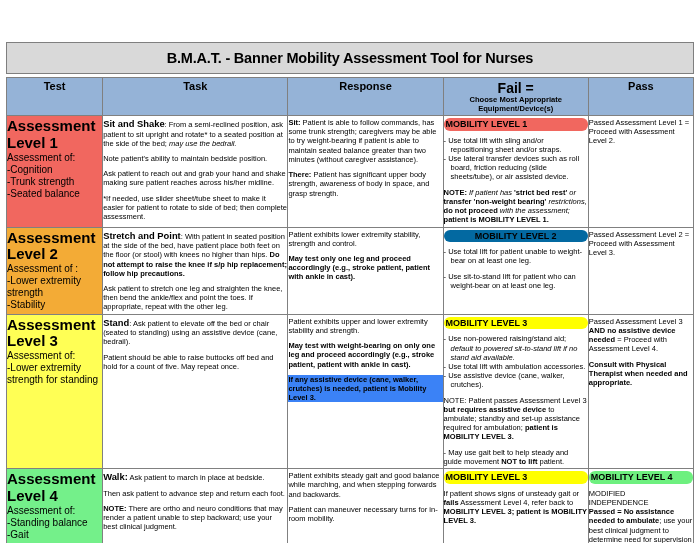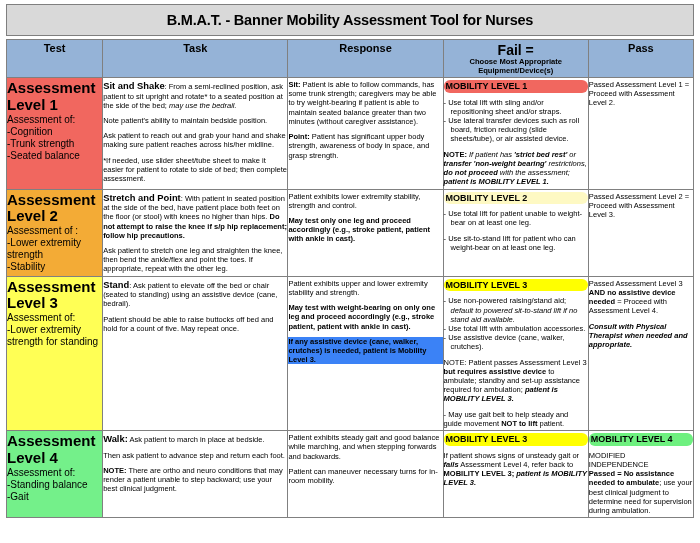--- a/index.html
+++ b/index.html
@@ -13,20 +13,21 @@
     font-family: "Liberation Sans", sans-serif;
     color: #000;
     overflow: hidden;
   }
   .page {
     width: 700px;
     height: 462px;
     box-sizing: border-box;
     padding: 4px 6px 0 6px;
     position: relative;
+    margin-top: 38px;
   }
   
   .title-bar {
     border: 1px solid #7f7f7f;
     background: #d9d9d9;
     height: 30px;
     display: flex;
     align-items: center;
     justify-content: center;
     margin-bottom: 3px;
@@ -78,21 +79,21 @@
 
   
   .cell {
     font-size: 7.5px;
     line-height: 1.23;
   }
   .cell p { margin: 0 0 6px 0; }
   .cell p:last-child { margin-bottom: 0; }
   .b { font-weight: bold; }
   .i { font-style: italic; }
-  .bi { font-weight: bold; font-style: italic; }
+  .bi { font-weight: bold; }
   .lvl-head {
     font-size: 15px;
     font-weight: bold;
     line-height: 1.12;
   }
   .lvl-sub {
     font-size: 10px;
     line-height: 1.2;
   }
   .big-task {
@@ -112,21 +113,21 @@
   .banner {
     font-size: 9px;
     font-weight: bold;
     display: block;
     padding: 1px 2px 1px 2px;
     margin: 0 0 5px 0;
     line-height: 1.18;
     border-radius: 6px;
   }
   .banner-l1 { background: #f1675f; }
-  .banner-l2 { background: #fef9c3; }
+  .banner-l2 { background: #0369a1; text-align: center; }
   .banner-l3 { background: #ffff00; }
   .banner-l4 { background: #6ef07f; }
   .hl-blue { background: #3b82f6; }
 
   
   .test-l1 { background: #f1675f; }
   .test-l2 { background: #f3ab36; }
   .test-l3 { background: #ffff55; }
   .test-l4 { background: #74f08a; }
 </style>
@@ -171,21 +172,21 @@
           <div class="lvl-sub">-Seated balance</div>
         </td>
         <td class="cell">
           <p><span class="big-task">Sit and Shake</span><span>: From a semi-reclined position, ask patient to sit upright and rotate* to a seated position at the side of the bed;</span><span class="i"> may use the bedrail.</span></p>
           <p>Note patient's ability to maintain bedside position.</p>
           <p>Ask patient to reach out and grab your hand and shake making sure patient reaches across his/her midline.</p>
           <p>*If needed, use slider sheet/tube sheet to make it easier for patient to rotate to side of bed; then complete assessment.</p>
         </td>
         <td class="cell">
           <p><span class="b">Sit:</span><span> Patient is able to follow commands, has some trunk strength; caregivers may be able to try weight-bearing if patient is able to maintain seated balance greater than two minutes (without caregiver assistance).</span></p>
-          <p><span class="b">Point:</span><span> Patient has significant upper body strength, awareness of body in space, and grasp strength.</span></p>
+          <p><span class="b">There:</span><span> Patient has significant upper body strength, awareness of body in space, and grasp strength.</span></p>
         </td>
         <td class="cell">
           <span class="banner banner-l1">MOBILITY LEVEL 1</span>
           <ul class="dash">
             <li>- Use total lift with sling and/or repositioning sheet and/or straps.</li>
             <li>- Use lateral transfer devices such as roll board, friction reducing (slide sheets/tube), or air assisted device.</li>
           </ul>
           <p><span class="b">NOTE:</span><span class="i"> If patient has </span><span class="bi">'strict bed rest'</span><span class="i"> or </span><span class="bi">transfer 'non-weight bearing'</span><span class="i"> restrictions, </span><span class="bi">do not proceed</span><span class="i"> with the assessment; </span><span class="bi">patient is MOBILITY LEVEL 1.</span></p>
         </td>
         <td class="cell">

